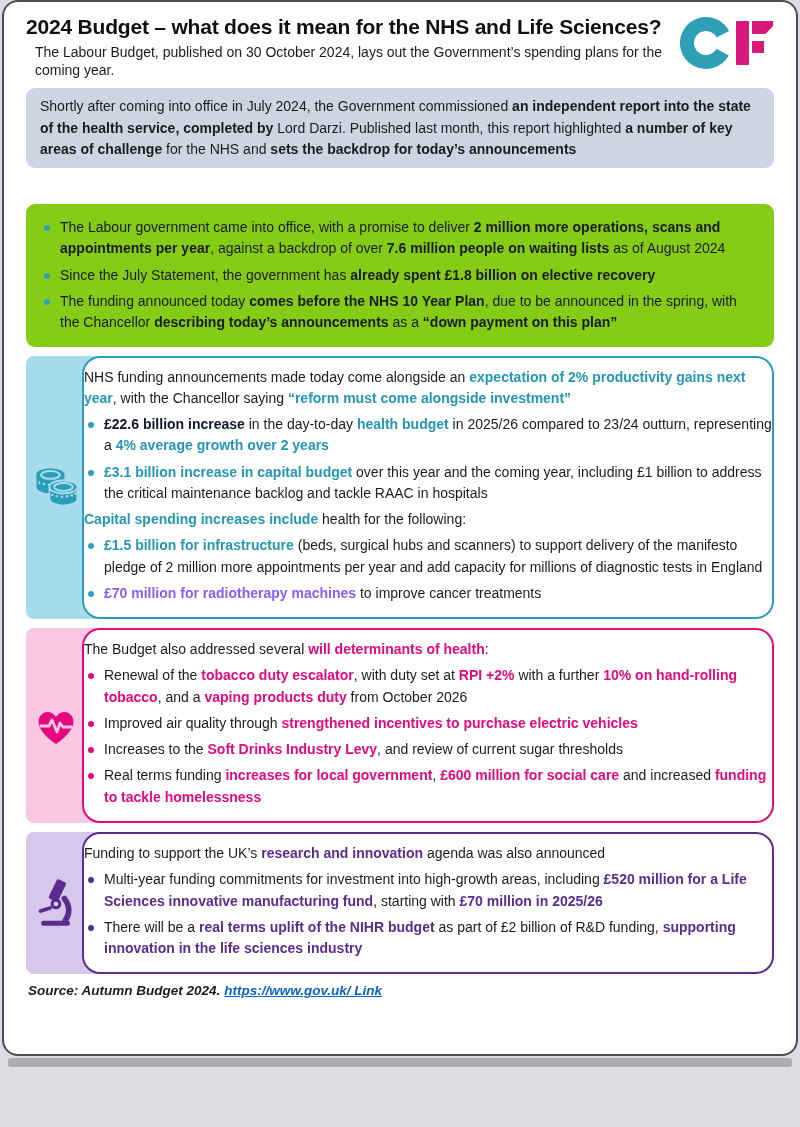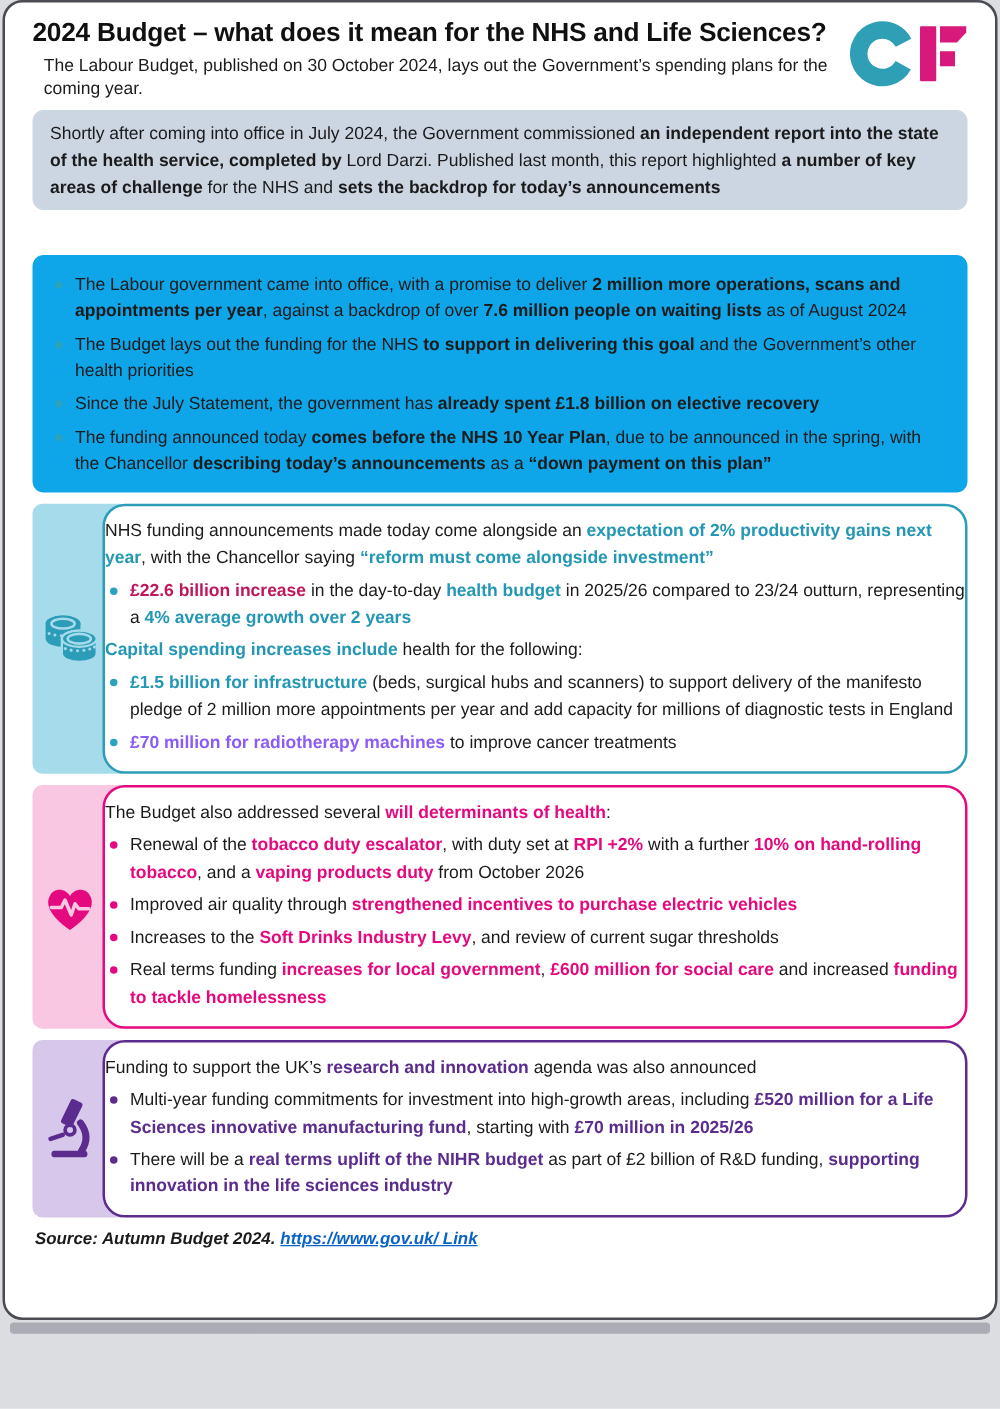--- a/index.html
+++ b/index.html
@@ -19,21 +19,21 @@
   
   .header{position:relative;padding:13px 22px 5px;}
   .title{margin:0;font-size:21px;font-weight:700;color:#101010;letter-spacing:-0.2px;}
   .subtitle{margin:4px 0 0 9px;font-size:14px;line-height:1.3;max-width:630px;}
   .logo{position:absolute;top:10px;right:20px;width:96px;height:62px;}
   .sr{position:absolute;width:1px;height:1px;overflow:hidden;clip:rect(0 0 0 0);}
 
   
   .box{margin:4px 22px 9px;border-radius:9px;padding:8px 14px;font-size:14px;line-height:1.52;}
   .box-gray{background:#ccd5e2;}
-  .box-blue{background:#0ea5e9;margin-top:36px;}
+  .box-blue{background:#84cc16;margin-top:36px;}
   .box p{margin:0;}
 
   
   ul.bullets{list-style:none;margin:0;padding:0;}
   ul.bullets li{display:flex;margin:5px 0;}
   .dot{width:6px;height:6px;border-radius:50%;flex:none;margin:8px 10px 0 4px;}
   .dot-teal{background:#2ba3bd;}
   .dot-pink{background:#e5097f;}
   .dot-purple{background:#5b2c8d;}
   .btext{flex:1;}
@@ -85,24 +85,20 @@
   </div>
 
   <div class="box box-blue">
     <ul class="bullets">
       <li>
           <span class="dot dot-teal"></span>
           <span class="btext"><span>The Labour government came into office, with a promise to deliver </span><span class="b">2 million more operations, scans and appointments per year</span><span>, against a backdrop of over </span><span class="b">7.6 million people on waiting lists</span><span> as of August 2024</span></span>
         </li>
       <li>
           <span class="dot dot-teal"></span>
-          <span class="btext"><span>The Budget lays out the funding for the NHS </span><span class="b">to support in delivering this goal</span><span> and the Government’s other health priorities</span></span>
-        </li>
-      <li>
-          <span class="dot dot-teal"></span>
           <span class="btext"><span>Since the July Statement, the government has </span><span class="b">already spent £1.8 billion on elective recovery</span></span>
         </li>
       <li>
           <span class="dot dot-teal"></span>
           <span class="btext"><span>The funding announced today </span><span class="b">comes before the NHS 10 Year Plan</span><span>, due to be announced in the spring, with the Chancellor </span><span class="b">describing today’s announcements</span><span> as a </span><span class="b">“down payment on this plan”</span></span>
         </li>
     </ul>
   </div>
 
   <section class="section">
@@ -136,21 +132,25 @@
               <circle cx="49" cy="35" r="1.3"></circle>
           </g>
         </svg>
       </div>
     </div>
     <div class="panel panel-teal">
       <p class="rich"><span>NHS funding announcements made today come alongside an </span><span class="b" style="color: rgb(36, 151, 180);">expectation of 2% productivity gains next year</span><span>, with the Chancellor saying </span><span class="b" style="color: rgb(36, 151, 180);">“reform must come alongside investment”</span></p>
       <ul class="bullets">
         <li>
             <span class="dot dot-teal"></span>
-            <span class="btext"><span class="b" style="color: #be185d;">£22.6 billion increase</span><span> in the day-to-day </span><span class="b" style="color: rgb(36, 151, 180);">health budget</span><span> in 2025/26 compared to 23/24 outturn, representing a </span><span class="b" style="color: rgb(36, 151, 180);">4% average growth over 2 years</span></span>
+            <span class="btext"><span class="b" style="color: #0f172a;">£22.6 billion increase</span><span> in the day-to-day </span><span class="b" style="color: rgb(36, 151, 180);">health budget</span><span> in 2025/26 compared to 23/24 outturn, representing a </span><span class="b" style="color: rgb(36, 151, 180);">4% average growth over 2 years</span></span>
+          </li>
+        <li>
+            <span class="dot dot-teal"></span>
+            <span class="btext"><span class="b" style="color: rgb(36, 151, 180);">£3.1 billion increase in capital budget</span><span> over this year and the coming year, including £1 billion to address the critical maintenance backlog and tackle RAAC in hospitals</span></span>
           </li>
       </ul>
       <p class="rich"><span class="b" style="color: rgb(36, 151, 180);">Capital spending increases include</span><span> health for the following:</span></p>
       <ul class="bullets">
         <li>
             <span class="dot dot-teal"></span>
             <span class="btext"><span class="b" style="color: rgb(36, 151, 180);">£1.5 billion for infrastructure</span><span> (beds, surgical hubs and scanners) to support delivery of the manifesto pledge of 2 million more appointments per year and add capacity for millions of diagnostic tests in England</span></span>
           </li>
         <li>
             <span class="dot dot-teal"></span>

